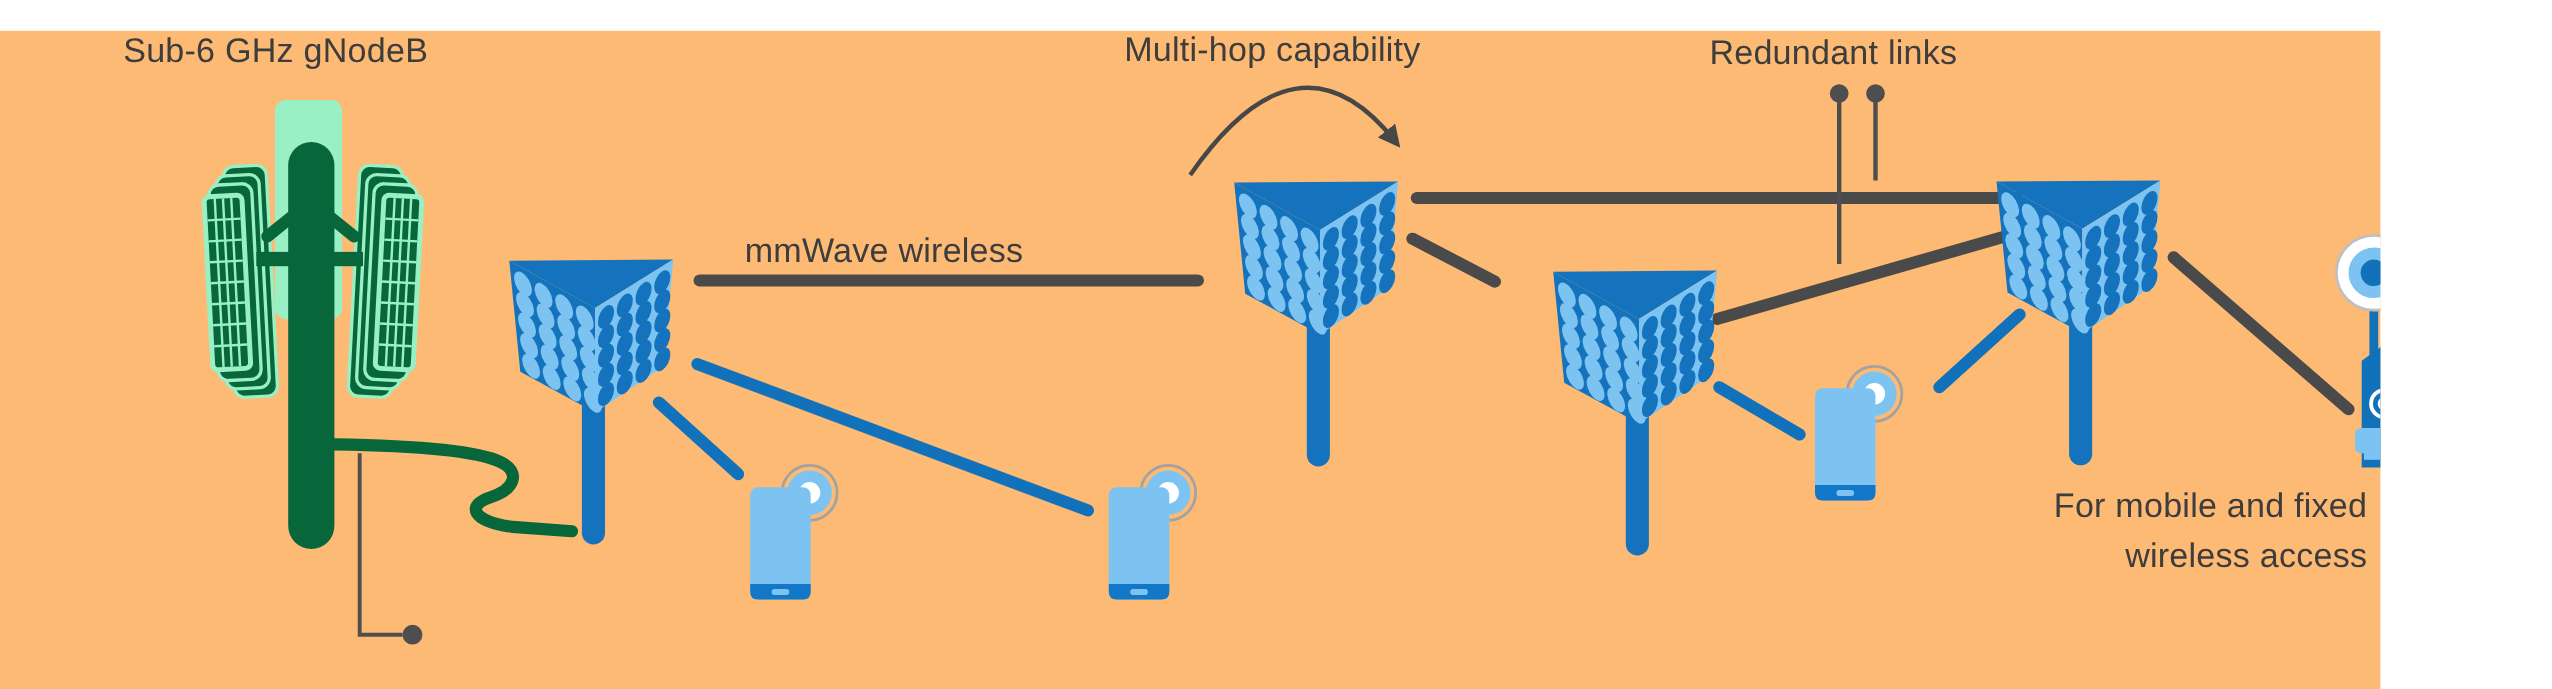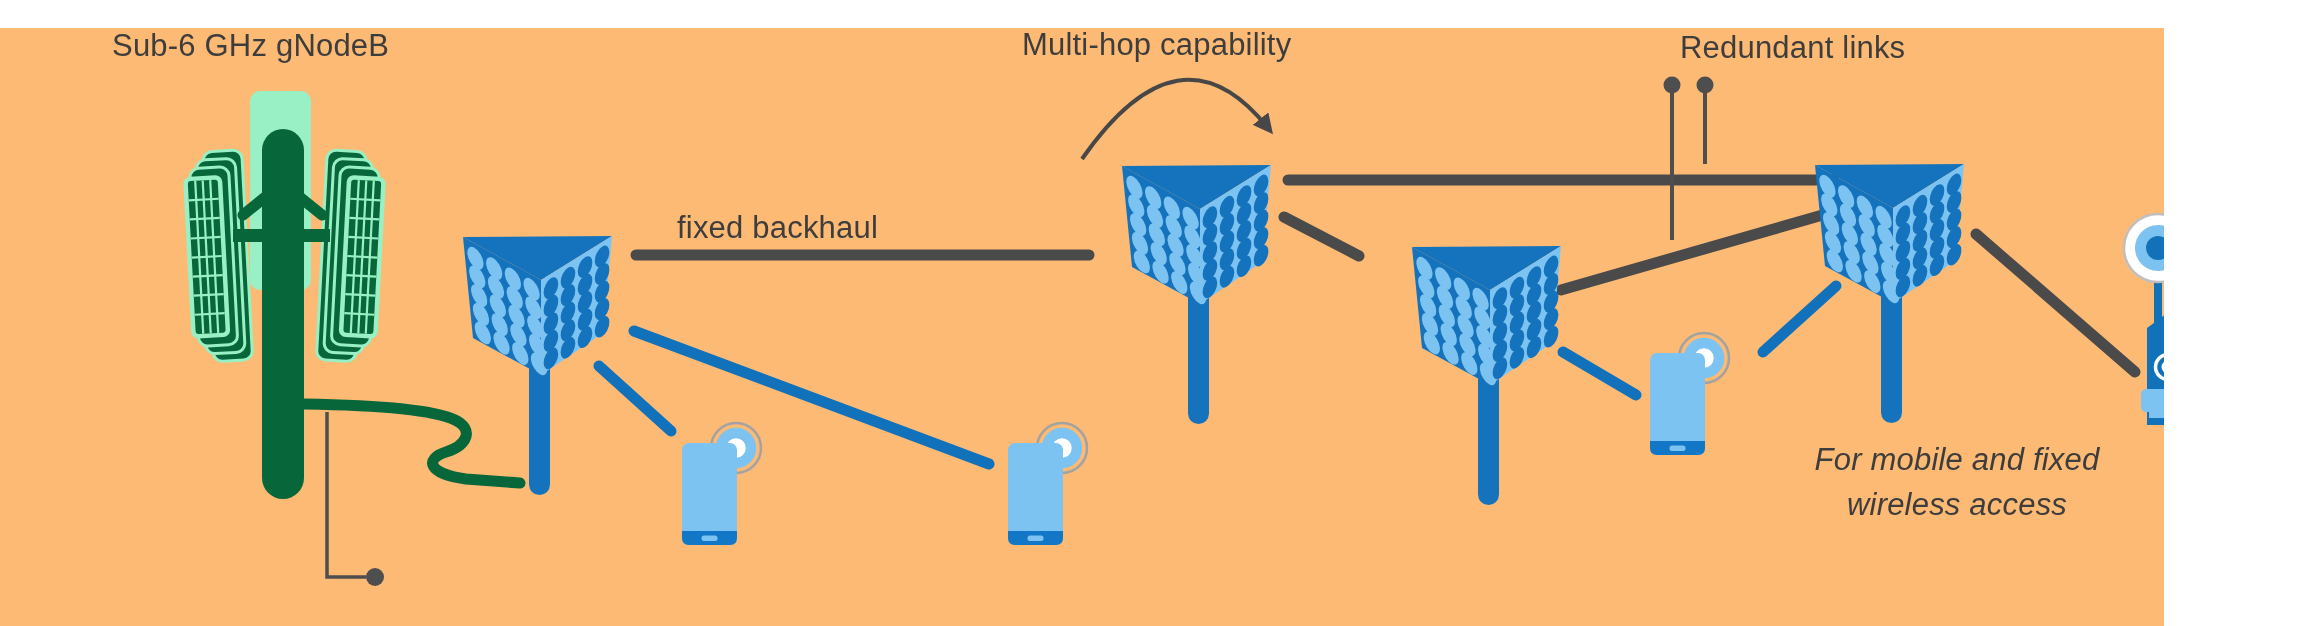--- a/index.html
+++ b/index.html
@@ -7,21 +7,21 @@
     position:relative; width:2164px; height:626px; overflow:hidden;
     background:#fdba74; color:#3d3d3d;
     font-family:"Liberation Sans", sans-serif;
     margin-top:28px;
   }
   svg.layer { position:absolute; left:0; top:0; display:block; }
   .label {
     position:absolute; font-size:31px; line-height:42px;
     letter-spacing:0.2px; white-space:pre-line; color:#3d3d3d;
   }
-  .label.center { text-align:center;font-style:italic; }
+  .label.center { text-align:right; }
   .label.lh45 { line-height:45px; }
 </style>
 </head>
 <body>
 
 <div class="stage">
 
   <svg class="layer" width="2320" height="626" viewBox="0 0 2320 626">
     <defs>
       <marker id="arrow" markerWidth="5" markerHeight="5" viewBox="0 0 10 10" refX="6" refY="5" orient="auto">
@@ -186,22 +186,22 @@
         <circle cx="2290" cy="360" r="19" fill="#7CC3F2"></circle>
         <circle cx="2290" cy="360" r="9" fill="#1272B9"></circle>
       </g>
     </g>
   </svg>
 
   <div class="label" style="left:112px; top:-3px;">Sub-6 GHz gNodeB</div>
 
 
 
-  <div class="label" style="left:677px; top:179px;">fixed backhaul</div>
+  <div class="label" style="left:677px; top:179px;">mmWave wireless</div>
 
 
   <div class="label" style="left:1022px; top:-4px;">Multi-hop capability</div>
 
-  <div class="label" style="left:1680px; top:-1px;">Redundant links</div>
+  <div class="label" style="left:1554px; top:-1px;">Redundant links</div>
 
   <div class="label center lh45" style="left:1762px; top:409px; width:390px;">For mobile and fixed
 wireless access</div>
 </div>
 
 </body></html>

